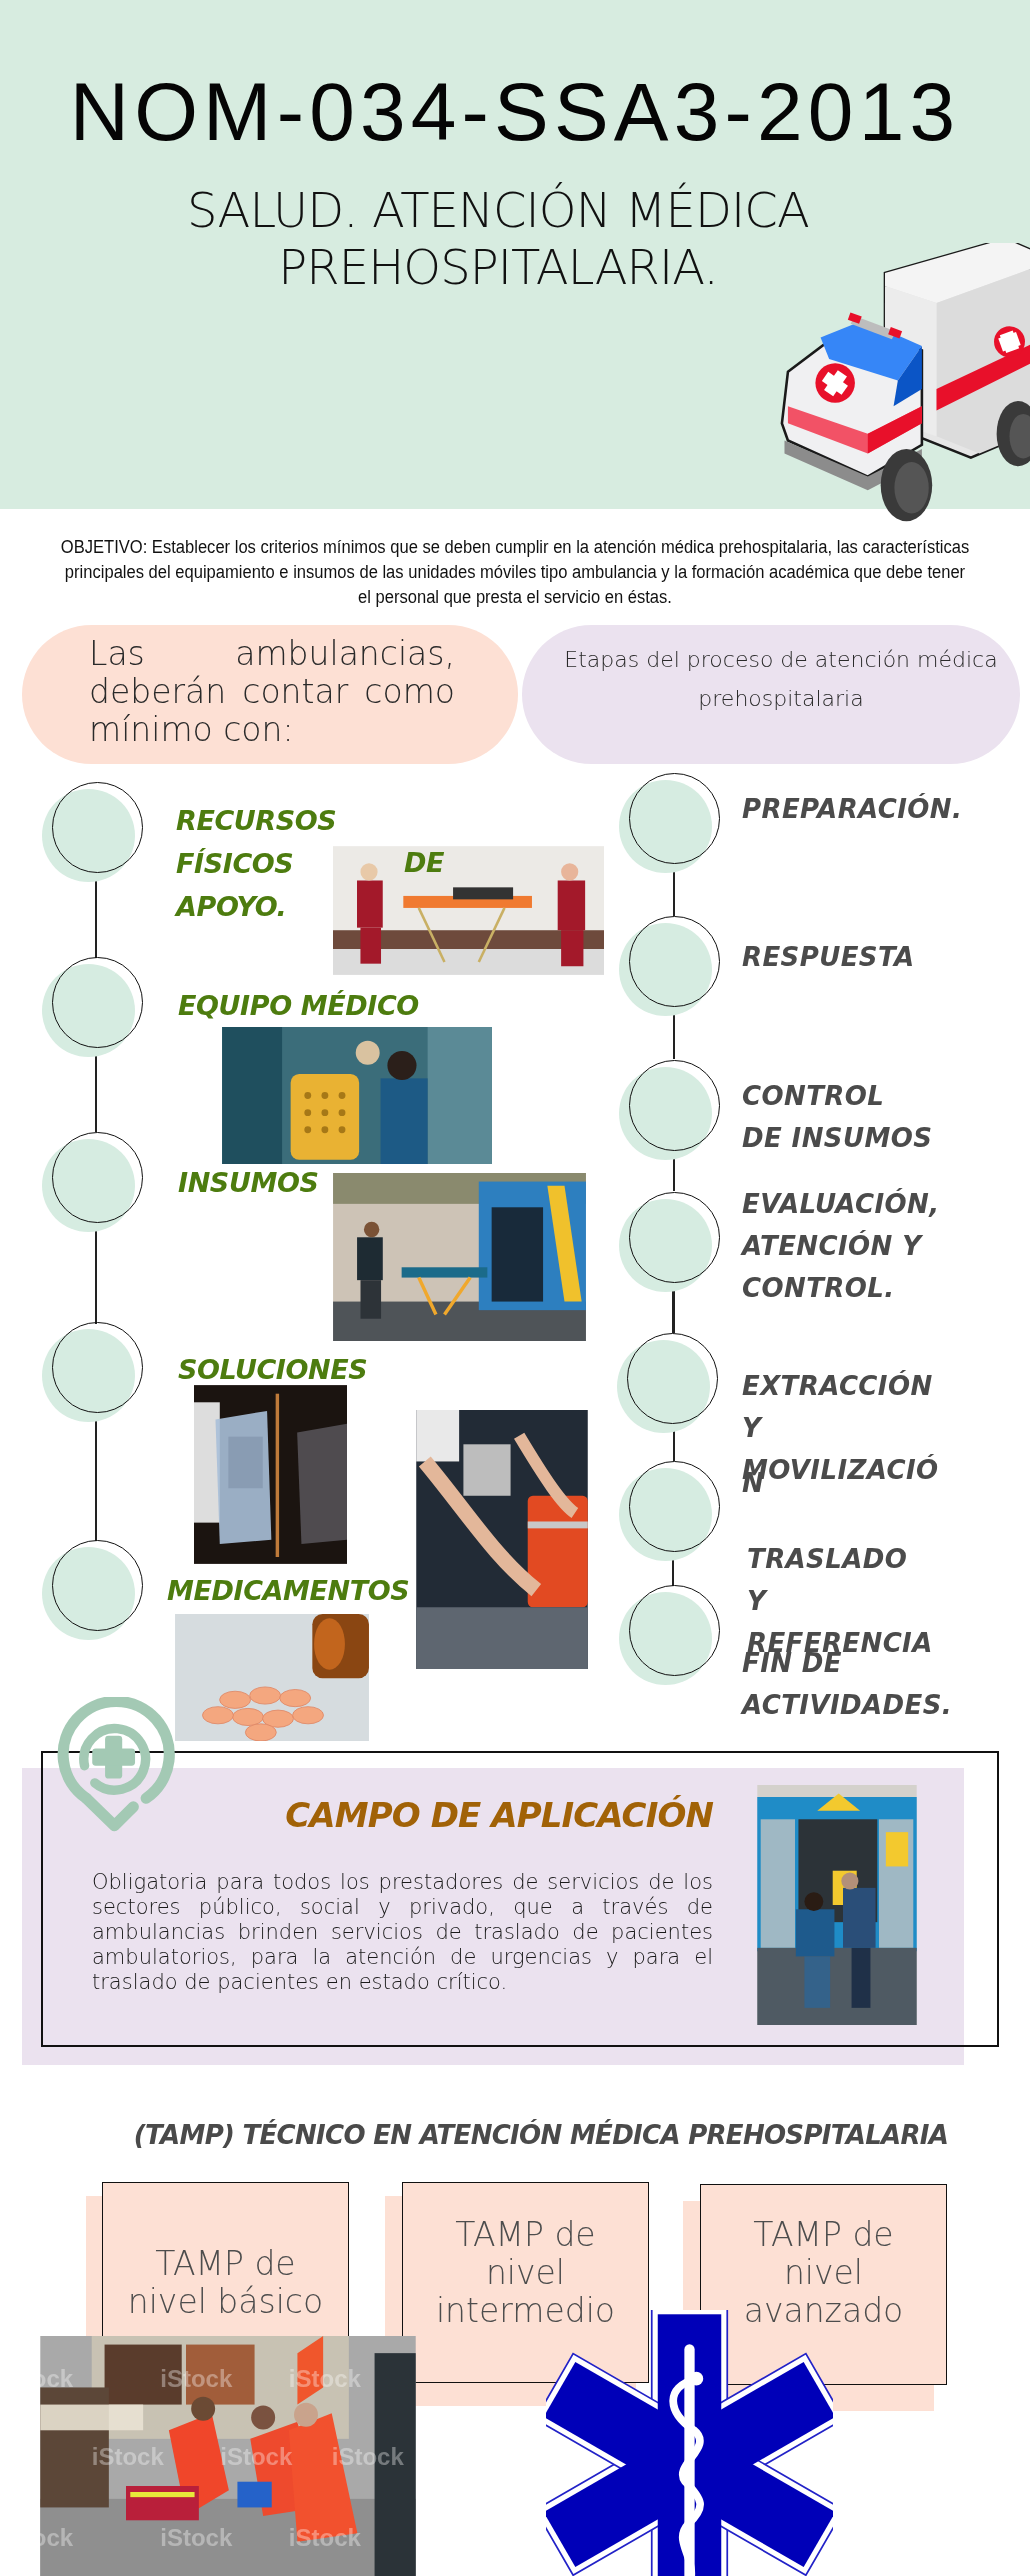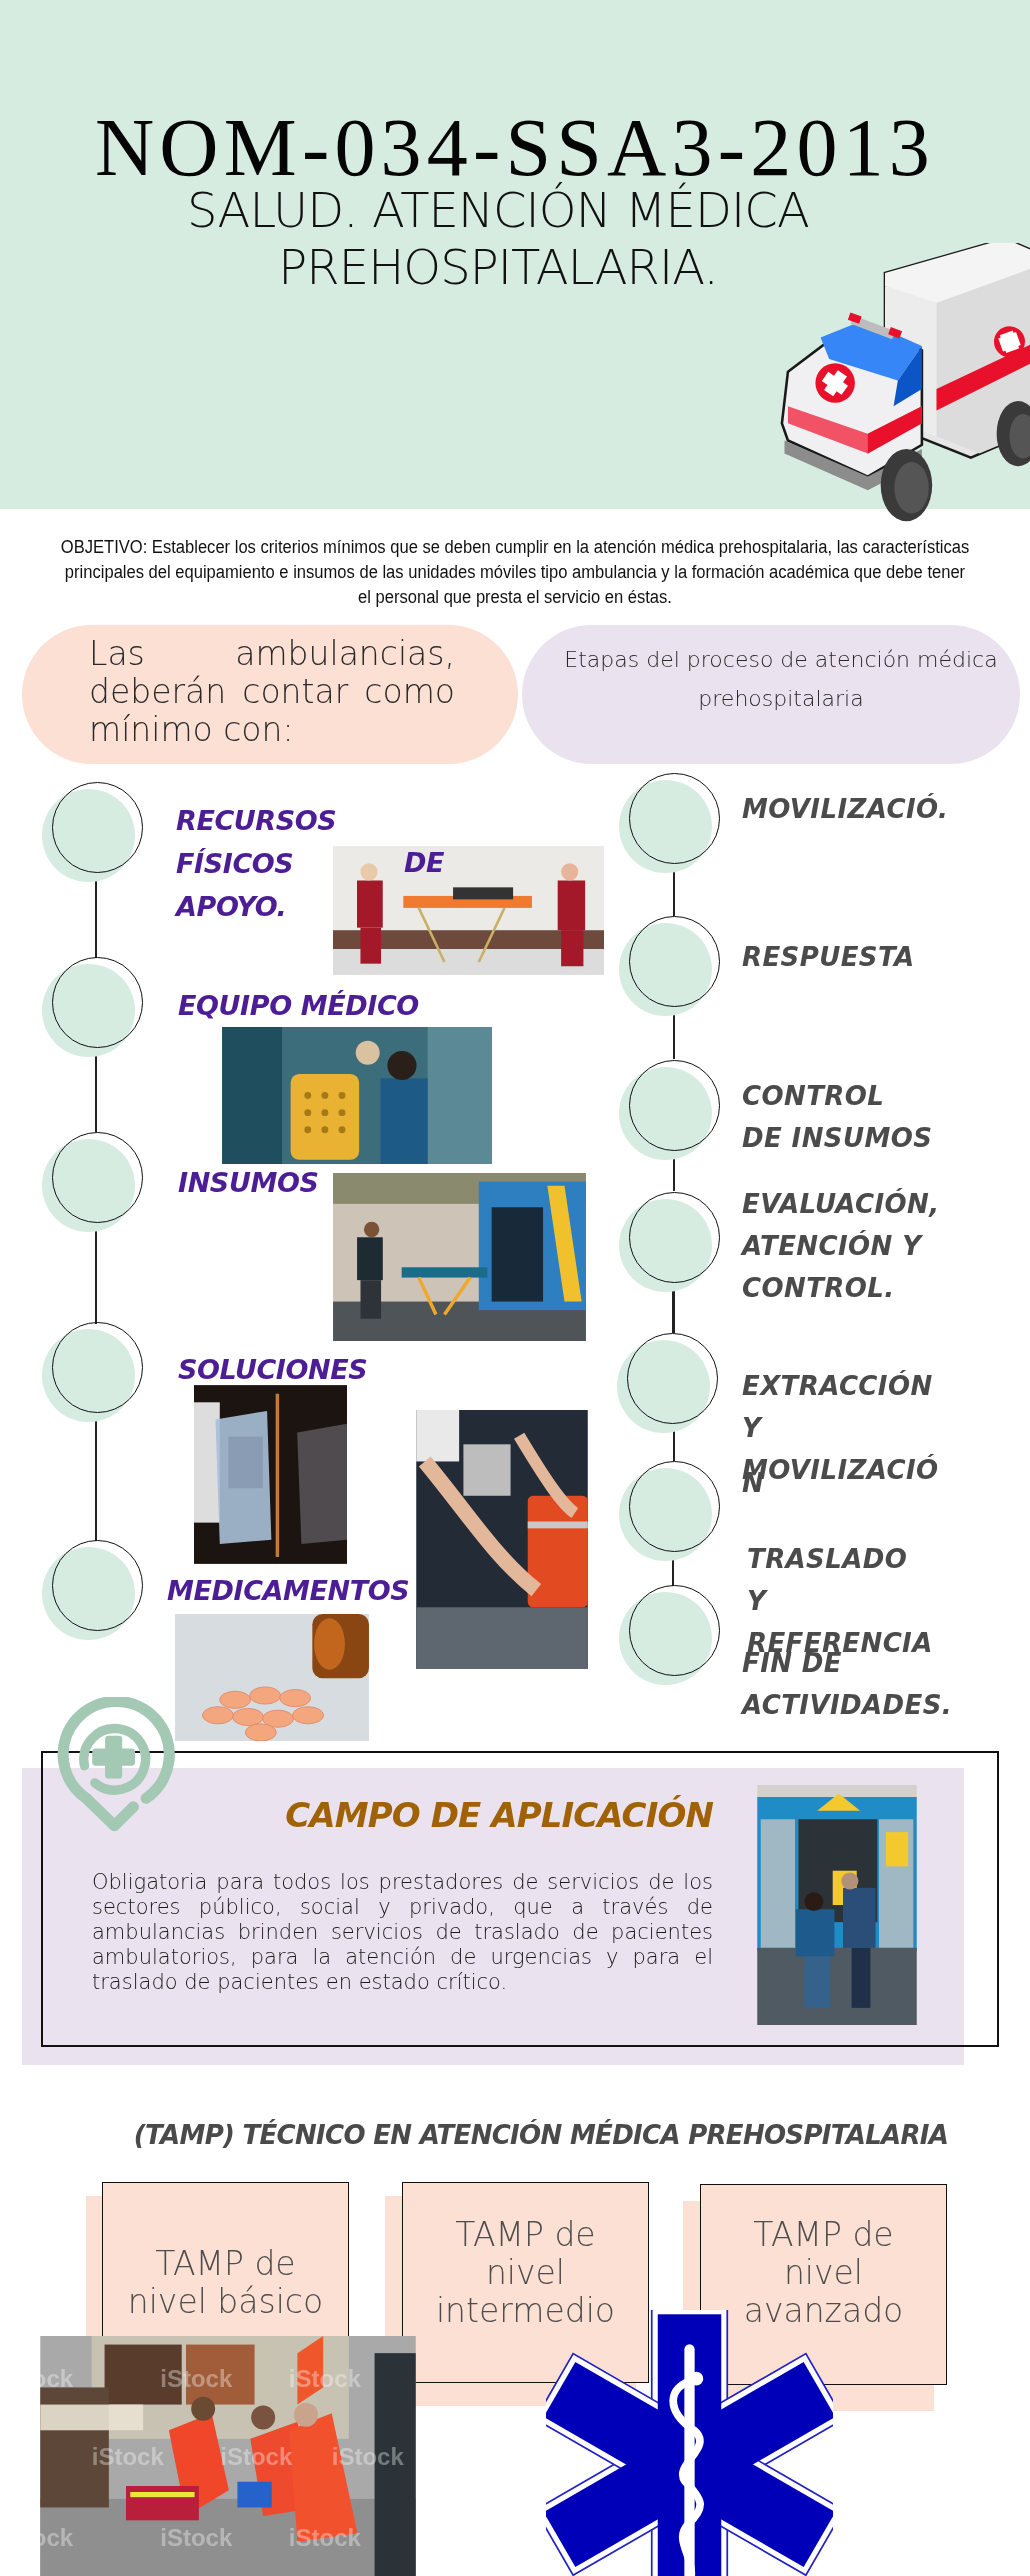--- a/index.html
+++ b/index.html
@@ -1,43 +1,43 @@
 <!DOCTYPE html>
 <html style="font-size:13.7px"><head>
 <meta charset="utf-8">
 <style>
   html, body { margin:0; padding:0; }
   body { width:1030px; height:2576px; position:relative; background:#ffffff; overflow:hidden;
          font-family:"Liberation Sans", "DejaVu Sans", sans-serif; color:#111; }
   .abs { position:absolute; }
   
   .header { left:0; top:0; width:1030px; height:509px; background:#d7ece0; }
-  .main-title { left:0; top:60px; width:1030px; text-align:center; font-family:Liberation Serif, serif;
-                font-size:82px; font-weight:normal; letter-spacing:5.2px; color:#050505; line-height:103px;margin-top:36px; }
+  .main-title { left:0; top:60px; width:1030px; text-align:center; font-family:Liberation Sans, sans-serif;
+                font-size:82px; font-weight:normal; letter-spacing:5.2px; color:#050505; line-height:103px; }
   .subtitle { left:60px; top:182px; width:945px; text-align:center; font-family:"DejaVu Sans", sans-serif;
               font-size:48px; font-weight:200; line-height:57px; color:#111; letter-spacing:-0.9px; }
   .subtitle span { display:block; }
   .ambulance { left:769px; top:243px; width:262px; height:292px; }
   
   .objective { left:17px; top:535px; width:996px; text-align:center; font-size:18px; line-height:25px;
                color:#111; font-family:"Liberation Sans", sans-serif; transform:scaleX(0.92); transform-origin:center top; }
   
   .pill { border-radius:70px; height:139px; top:625px; }
   .pill-left { left:22px; width:496px; background:#fde0d4; }
   .pill-right { left:522px; width:498px; background:#ebe2ef; }
   .pill-left-text { left:89px; top:635px; width:366px; font-size:33px; line-height:38px; color:#2a2a2a;
                     text-align:justify; text-align-last:left; font-family:"DejaVu Sans", sans-serif; font-weight:300; }
   .pill-right-text { left:532px; top:640px; width:498px; font-size:22px; line-height:39px; color:#2a2a2a;
                      text-align:center; font-family:"DejaVu Sans", sans-serif; font-weight:300; }
   
   .node { width:93px; height:93px; }
   .node .fill { position:absolute; left:-10.3px; top:6.9px; width:93px; height:93px; border-radius:50%; background:#d6ece1; }
   .node .ring { position:absolute; left:0; top:0; width:89px; height:89px; border-radius:50%; border:1.7px solid #111; }
   .vline { width:1.7px; background:#222; }
-  .label { font-family:"DejaVu Sans", sans-serif; font-weight:bold; font-style:italic; color:#4c1d95;
+  .label { font-family:"DejaVu Sans", sans-serif; font-weight:bold; font-style:italic; color:#4d7c0f;
            font-size:27px; line-height:43px; letter-spacing:-0.4px; }
   .rlabel { font-family:"DejaVu Sans", sans-serif; font-weight:bold; font-style:italic; color:#4b4b4b;
             font-size:26px; line-height:42px; letter-spacing:0.4px; }
   .photo { overflow:hidden; }
   
   .campo-fill { left:21.5px; top:1768px; width:942px; height:297px; background:#ebe2ef; }
   .campo-outline { left:41px; top:1751px; width:954px; height:292px; border:2.6px solid #111; }
   .campo-title { left:129px; top:1795px; width:584px; text-align:right; font-family:"DejaVu Sans", sans-serif;
                  font-weight:bold; font-style:italic; font-size:34px; color:#a16207; letter-spacing:-0.9px; }
   .campo-text { left:92px; top:1870px; width:621px; font-size:21px; line-height:25px; color:#1a1a1a;
@@ -260,21 +260,21 @@
 <div class="abs node" style="left:629px; top:1461px;">
     <div class="fill"></div>
     <div class="ring"></div>
   </div>
 <div class="abs node" style="left:629px; top:1585px;">
     <div class="fill"></div>
     <div class="ring"></div>
   </div>
 
 <div class="abs rlabel" style="left:742px; top:788px;">
-  <div>MOVILIZACIÓ.</div>
+  <div>PREPARACIÓN.</div>
 </div>
 <div class="abs rlabel" style="left:742px; top:936px;">
   <div>RESPUESTA</div>
 </div>
 <div class="abs rlabel" style="left:742px; top:1075px;">
   <div>CONTROL</div>
   <div>DE INSUMOS</div>
 </div>
 <div class="abs rlabel" style="left:742px; top:1183px;">
   <div>EVALUACIÓN,</div>

